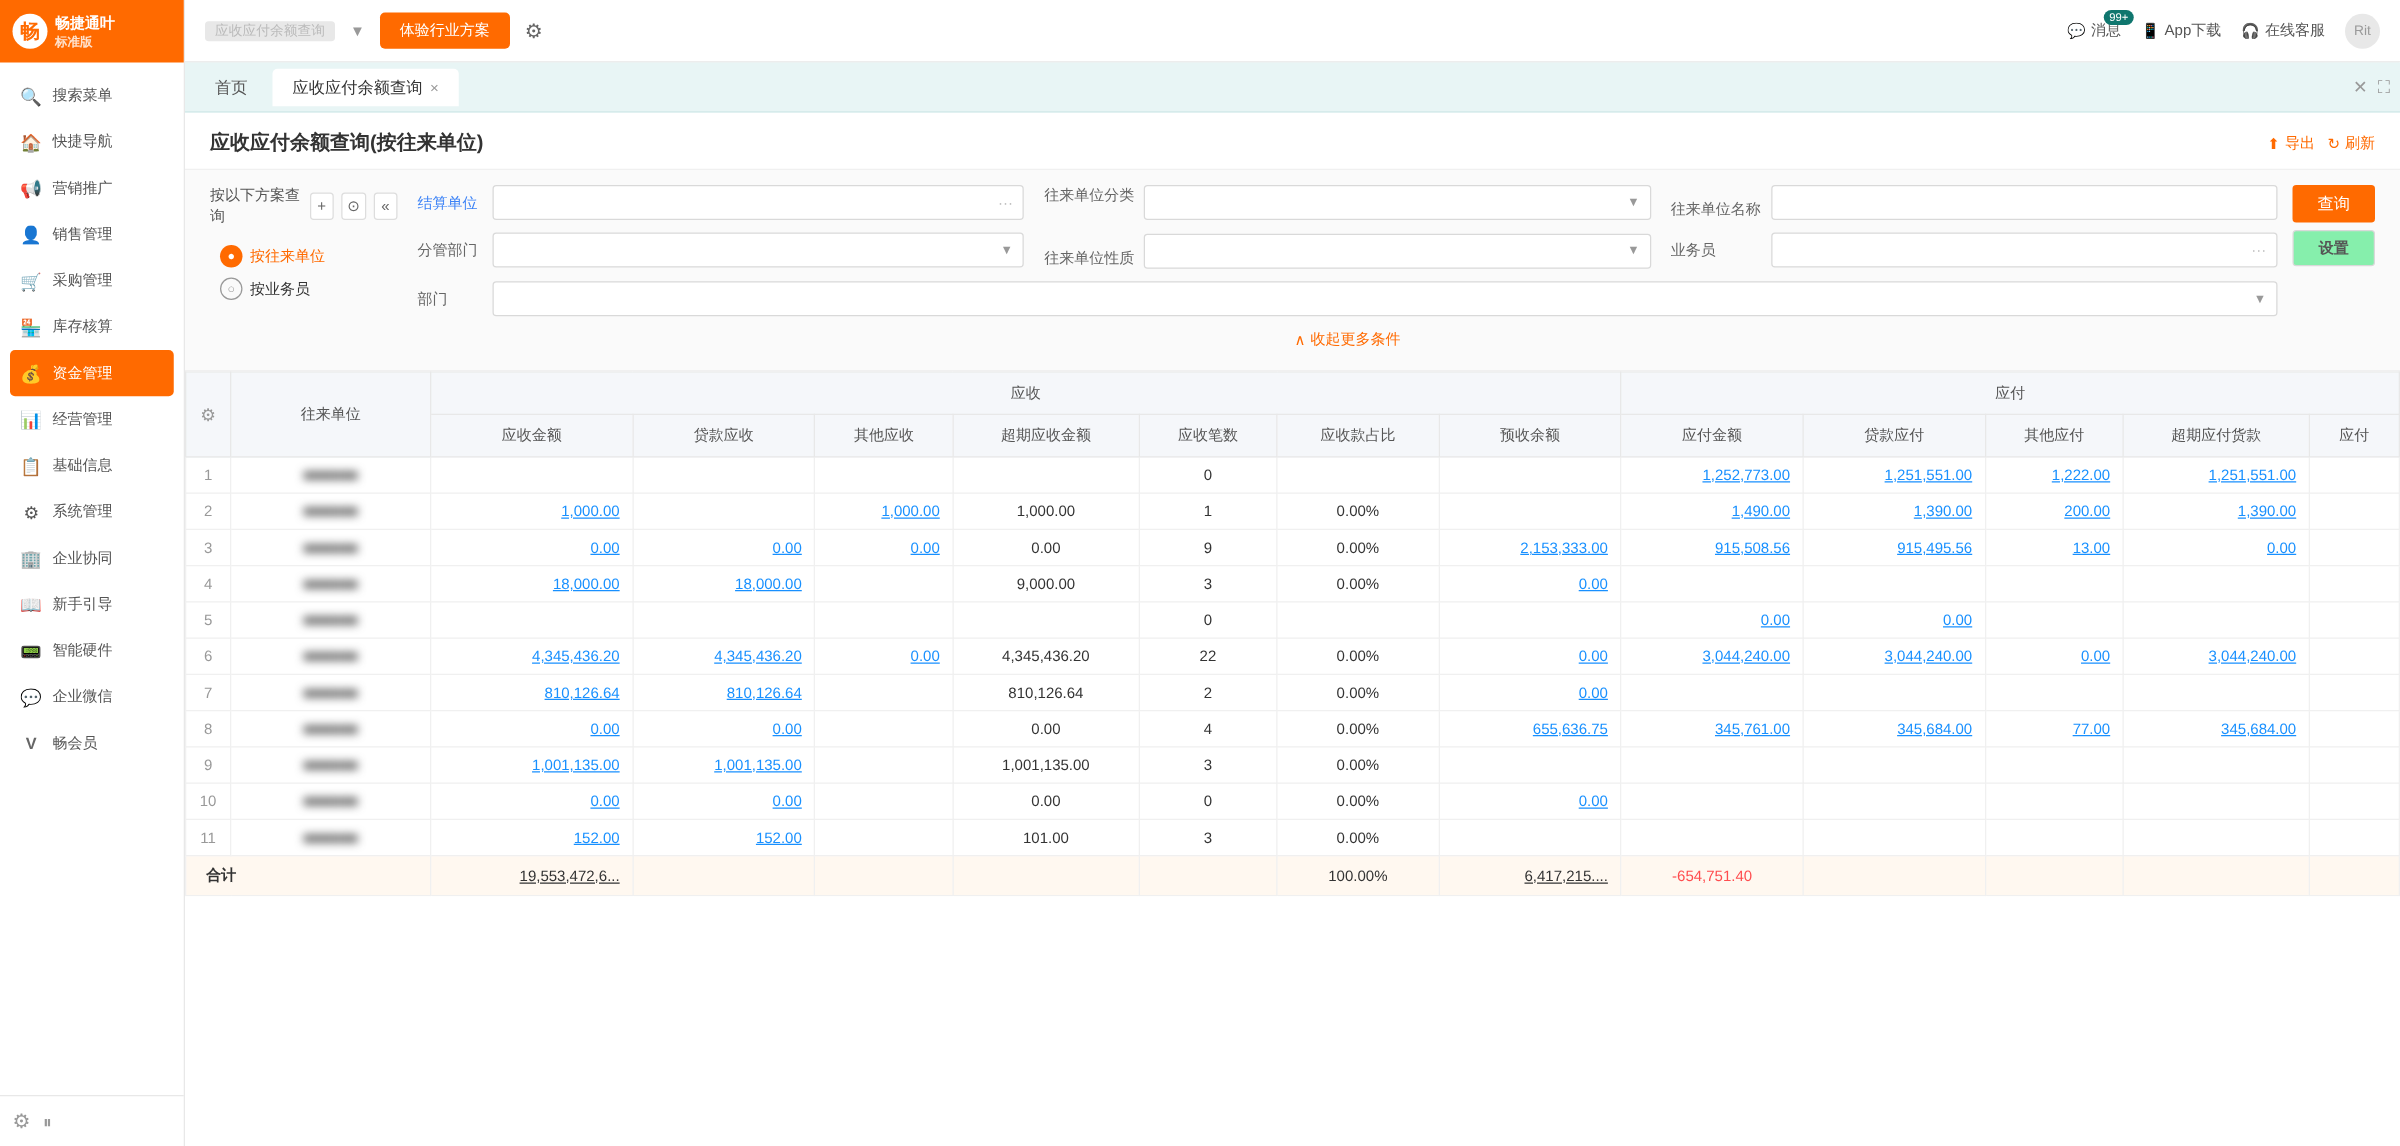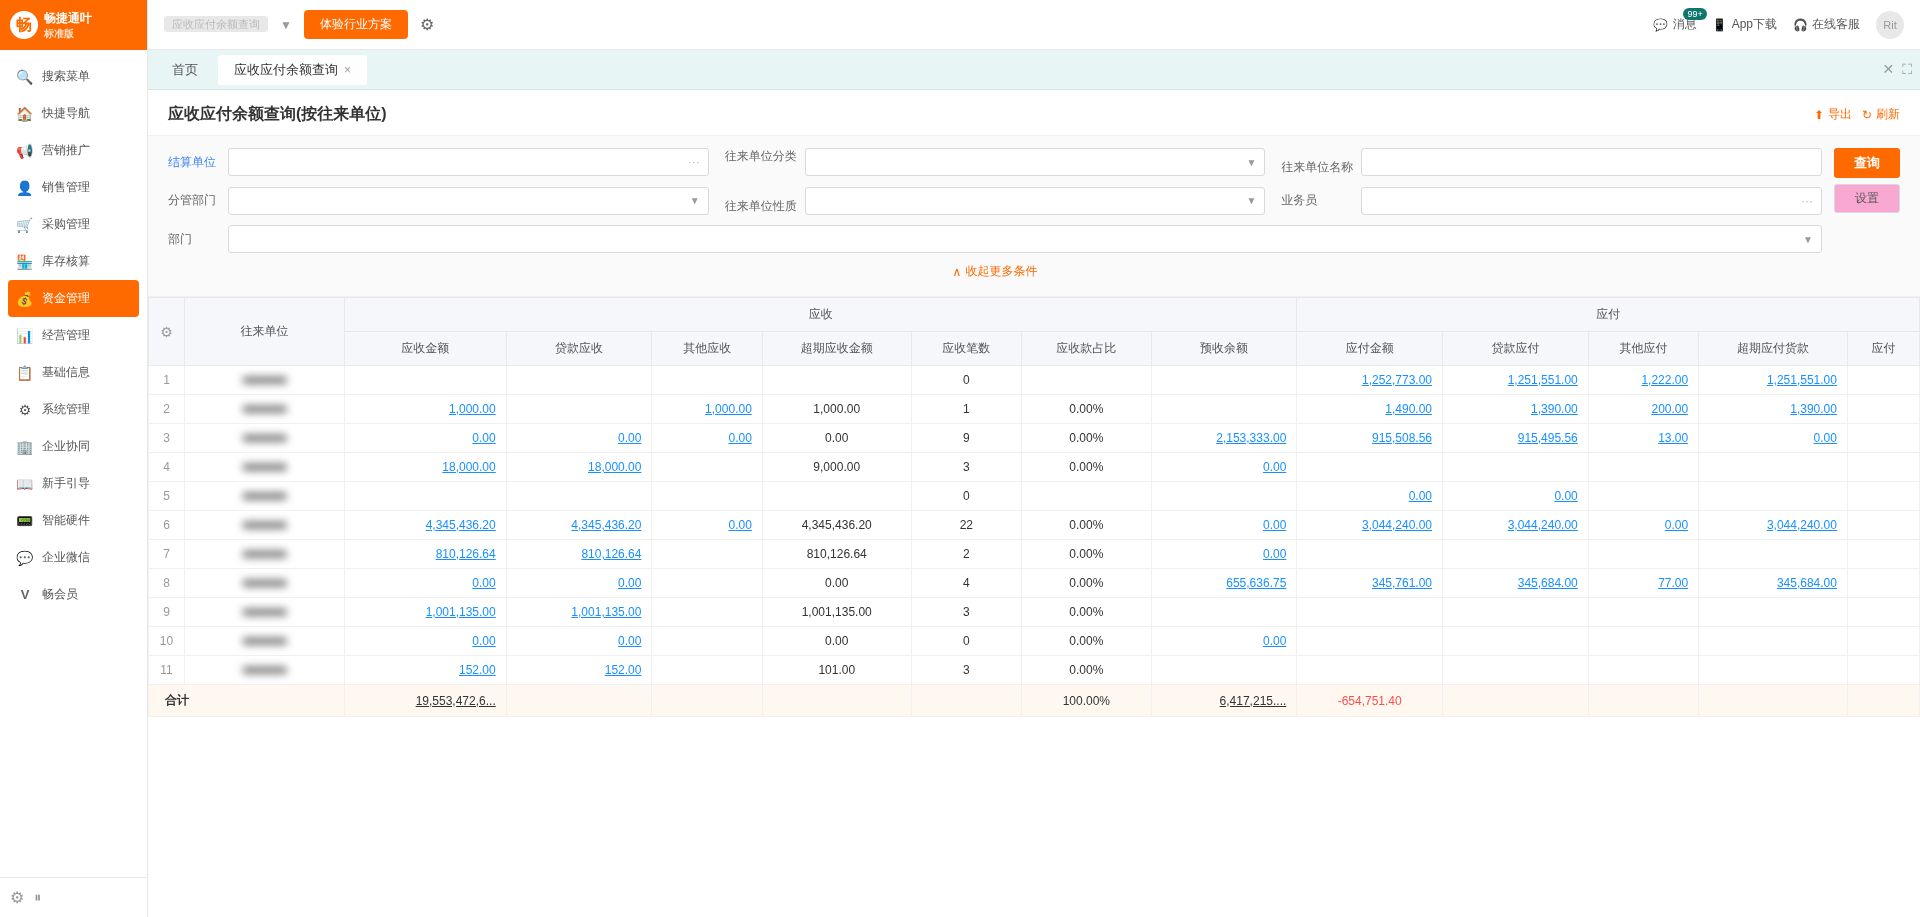--- a/index.html
+++ b/index.html
@@ -104,22 +104,22 @@
     }
     .data-table .num-cell { color: #1890ff; text-decoration: underline; cursor: pointer; text-align: right; }
     .data-table .row-num { color: #999; text-align: center; }
     .data-table .summary-row td { background: #fff8f0; font-weight: 500; color: #333; }
     .data-table .blurred { filter: blur(4px); user-select: none; }
     .group-header { background: #e8f4f4; }
     .group-header-span { text-align: center; font-weight: 500; color: #444; }
 
     .settings-gear { color: #999; cursor: pointer; font-size: 14px; }
 
-    .query-btn { background: #ff6a00; color: #fff; border: none; padding: 6px 20px; border-radius: 3px; cursor: pointer; font-size: 13px; font-weight: bold; }
-    .setting-btn { background: #f9a8d4; color: #555; border: 1px solid #d9d9d9; padding: 5px 16px; border-radius: 3px; cursor: pointer; font-size: 12px; }
+    .query-btn { background: #ff6a00; color: #fff; border: none; padding: 6px 20px; border-radius: 3px; cursor: pointer; font-size: 13px; }
+    .setting-btn { background: #86efac; color: #555; border: 1px solid #d9d9d9; padding: 5px 16px; border-radius: 3px; cursor: pointer; font-size: 12px; font-weight: bold; }
   </style>
 </head>
 <body>
 
 <div class="sidebar">
   <div class="sidebar-logo">
     <div class="sidebar-logo-icon">畅</div>
     <div>
       <div style="font-size:12px">畅捷通叶</div>
       <div style="font-size:10px;opacity:0.8">标准版</div>
@@ -246,20 +246,36 @@
       <button class="btn-refresh">
         <span>↻</span>
         <span>刷新</span>
       </button>
     </div>
   </div>
 
   <div class="filter-area">
     <div style="display:flex;gap:16px;">
 
+      <div style="width:150px;flex-shrink:0;">
+        <div style="display:flex;align-items:center;gap:6px;margin-bottom:10px;">
+          <span class="filter-label">按以下方案查询</span>
+          <div class="filter-icon-btn">+</div>
+          <div class="filter-icon-btn">⊙</div>
+          <div class="filter-icon-btn">«</div>
+        </div>
+        <div class="filter-tab-item active">
+          <div class="filter-tab-icon">●</div>
+          <span>按往来单位</span>
+        </div>
+        <div class="filter-tab-item">
+          <div class="filter-tab-icon2">○</div>
+          <span>按业务员</span>
+        </div>
+      </div>
 
       <div style="flex:1;">
         <div style="display:flex;gap:0;align-items:flex-start;">
           <div style="flex:1;">
 
             <div style="display:flex;align-items:center;margin-bottom:10px;gap:16px;">
               <div style="display:flex;align-items:center;flex:1;min-width:280px;">
                 <span style="color:#3b82f6;font-size:12px;width:60px;flex-shrink:0;">结算单位</span>
                 <div class="filter-input-dots" style="flex:1;height:28px;border:1px solid #d9d9d9;border-radius:3px;padding:0 8px;background:#fff;display:flex;align-items:center;justify-content:flex-end;color:#bbb;cursor:pointer;min-width:160px;">···</div>
               </div>
@@ -268,21 +284,21 @@
                 <div class="filter-select" style="flex:1;height:28px;border:1px solid #d9d9d9;border-radius:3px;padding:0 8px;background:#fff;display:flex;align-items:center;justify-content:flex-end;cursor:pointer;min-width:160px;">
                   <span class="filter-select-arrow">▼</span>
                 </div>
               </div>
               <div style="display:flex;align-items:flex-end;flex:1;min-width:280px;">
                 <span style="color:#666;font-size:12px;width:80px;flex-shrink:0;">往来单位名称</span>
                 <input class="filter-input" style="flex: 1 1 0%; min-width: 160px;">
               </div>
             </div>
 
-            <div style="display:flex;align-items:center;margin-bottom:10px;gap:16px;">
+            <div style="display:flex;align-items:flex-start;margin-bottom:10px;gap:16px;">
               <div style="display:flex;align-items:center;flex:1;min-width:280px;">
                 <span style="color:#666;font-size:12px;width:60px;flex-shrink:0;">分管部门</span>
                 <div class="filter-select" style="flex:1;height:28px;border:1px solid #d9d9d9;border-radius:3px;padding:0 8px;background:#fff;display:flex;align-items:center;justify-content:flex-end;cursor:pointer;min-width:160px;">
                   <span class="filter-select-arrow">▼</span>
                 </div>
               </div>
               <div style="display:flex;align-items:center;flex:1;min-width:280px;">
                 <span style="color:#666;font-size:12px;width:80px;flex-shrink:0;margin-top:12px;">往来单位性质</span>
                 <div class="filter-select" style="flex:1;height:28px;border:1px solid #d9d9d9;border-radius:3px;padding:0 8px;background:#fff;display:flex;align-items:center;justify-content:flex-end;cursor:pointer;min-width:160px;">
                   <span class="filter-select-arrow">▼</span>

